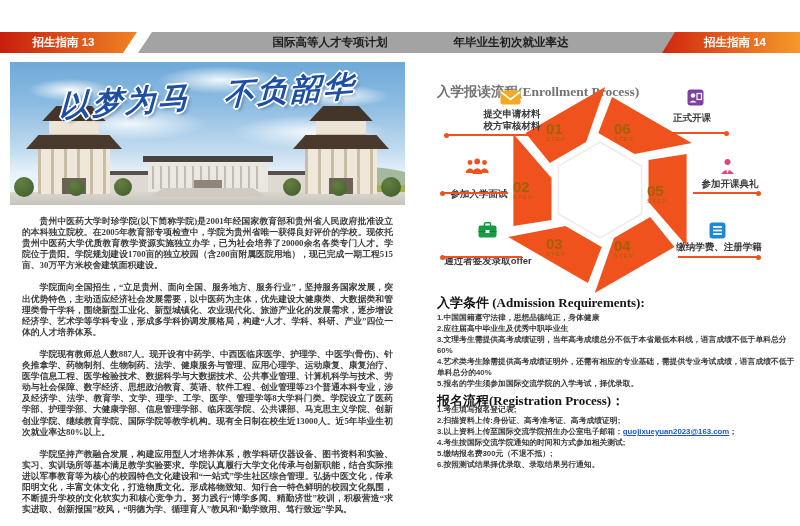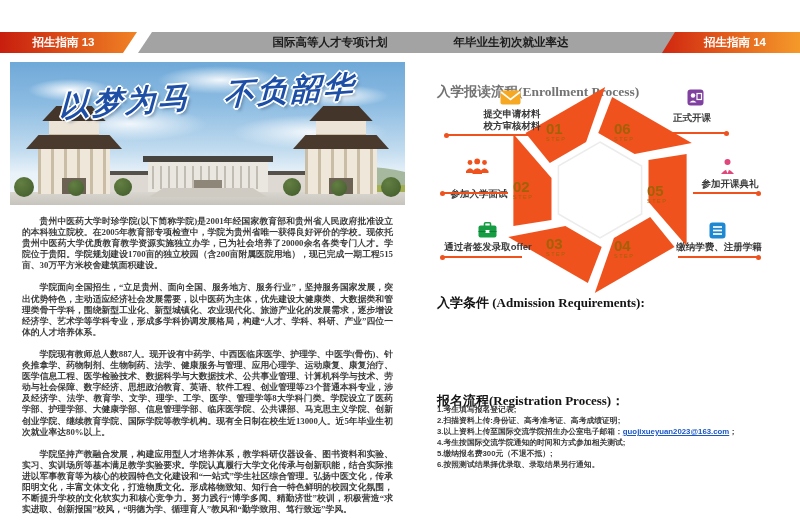--- a/index.html
+++ b/index.html
@@ -241,41 +241,48 @@
       <span class="dot dr"></span>
     </div>
 
   <svg class="side-icon" style="left:478px;top:222px;" width="19" height="16">
     <rect x="6.5" y="0.8" width="6" height="4" rx="1" fill="none" stroke="#169c42" stroke-width="1.6"></rect>
     <rect x="0.5" y="3.5" width="18" height="12" rx="2" fill="#169c42"></rect>
     <rect x="7.5" y="8" width="4" height="3" fill="#fff"></rect>
     <line x1="0.5" y1="9.5" x2="7.5" y2="9.5" stroke="#0e7e33" stroke-width="1"></line>
     <line x1="11.5" y1="9.5" x2="18.5" y2="9.5" stroke="#0e7e33" stroke-width="1"></line>
   </svg>
-  <div class="side-label" style="left:428px;top:241px;width:120px;">
+  <div class="side-label" style="left:428px;top:255px;width:120px;">
     <div>通过者签发录取offer</div>
   </div>
   <div class="conn" style="left:442px;top:256px;width:80px;">
       <span class="dot dl"></span>
     </div>
 
   <svg class="side-icon" style="left:709px;top:222px;" width="17" height="17">
     <rect x="0.5" y="0.5" width="16" height="16" rx="3" fill="#1e88d2"></rect>
     <line x1="4" y1="5" x2="13" y2="5" stroke="#fff" stroke-width="1.7"></line>
     <line x1="4" y1="8.5" x2="13" y2="8.5" stroke="#fff" stroke-width="1.7"></line>
     <line x1="4" y1="12" x2="13" y2="12" stroke="#fff" stroke-width="1.7"></line>
   </svg>
   <div class="side-label" style="left:659px;top:241px;width:120px;">
     <div>缴纳学费、注册学籍</div>
   </div>
   <div class="conn" style="left:678px;top:256px;width:81px;">
       <span class="dot dr"></span>
     </div>
 
   <div class="sec-h" style="top:294px;">入学条件 (Admission Requirements):</div>
+  <div class="rlist" style="top:312px;">
+    <div>1.中国国籍遵守法律，思想品德纯正，身体健康</div>
+    <div>2.应往届高中毕业生及优秀中职毕业生</div>
+    <div>3.文理考生需提供高考成绩证明，当年高考成绩总分不低于本省最低本科线，语言成绩不低于单科总分60%</div>
+    <div>4.艺术类考生除需提供高考成绩证明外，还需有相应的专业基础，需提供专业考试成绩，语言成绩不低于单科总分的40%</div>
+    <div>5.报名的学生须参加国际交流学院的入学考试，择优录取。</div>
+  </div>
 
   <div class="sec-h" style="top:392px;">报名流程(Registration Process)：</div>
   <div class="rlist" style="top:404px;">
     <div>1.考生填写报名登记表;</div>
     <div>2.扫描资料上传:身份证、高考准考证、高考成绩证明;</div>
     <div>
       <span>3.以上资料上传至国际交流学院招生办公室电子邮箱：</span><a class="email" href="#">guojixueyuan2023@163.com</a><span>；</span>
     </div>
     <div>4.考生按国际交流学院通知的时间和方式参加相关测试;</div>
     <div>5.缴纳报名费300元（不退不抵）;</div>

